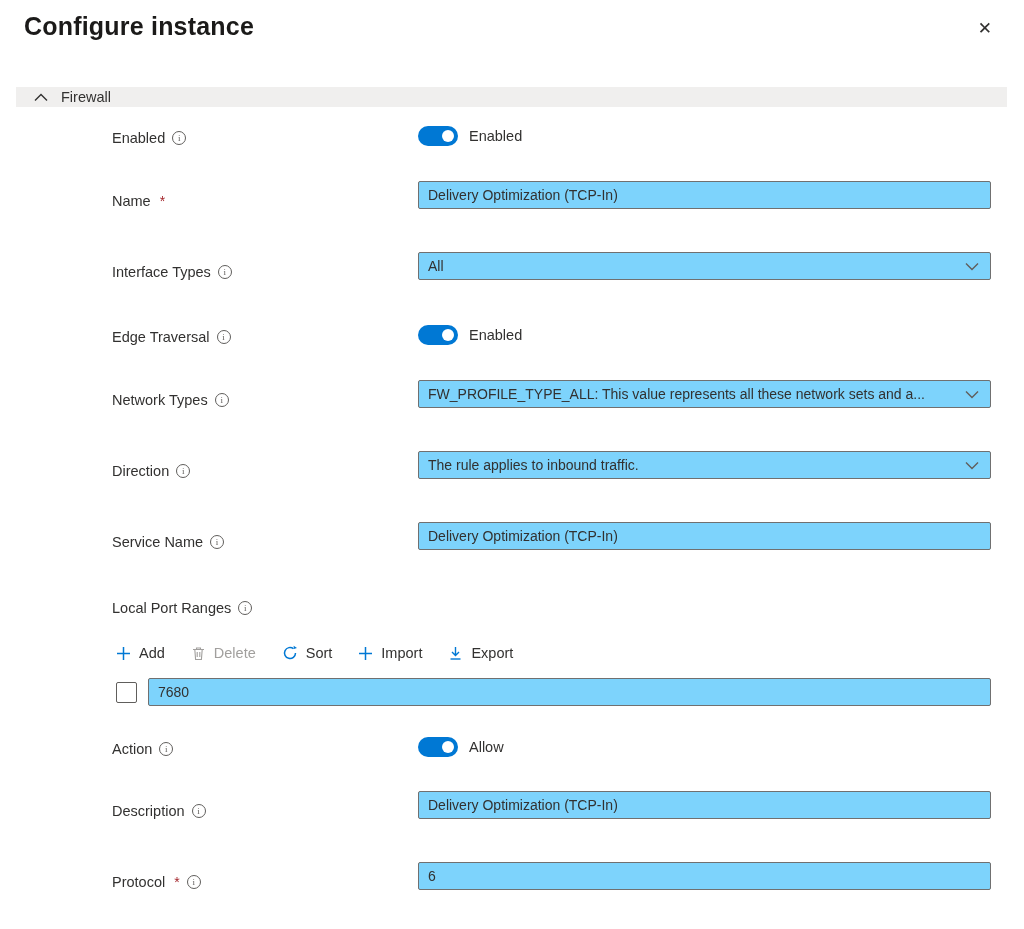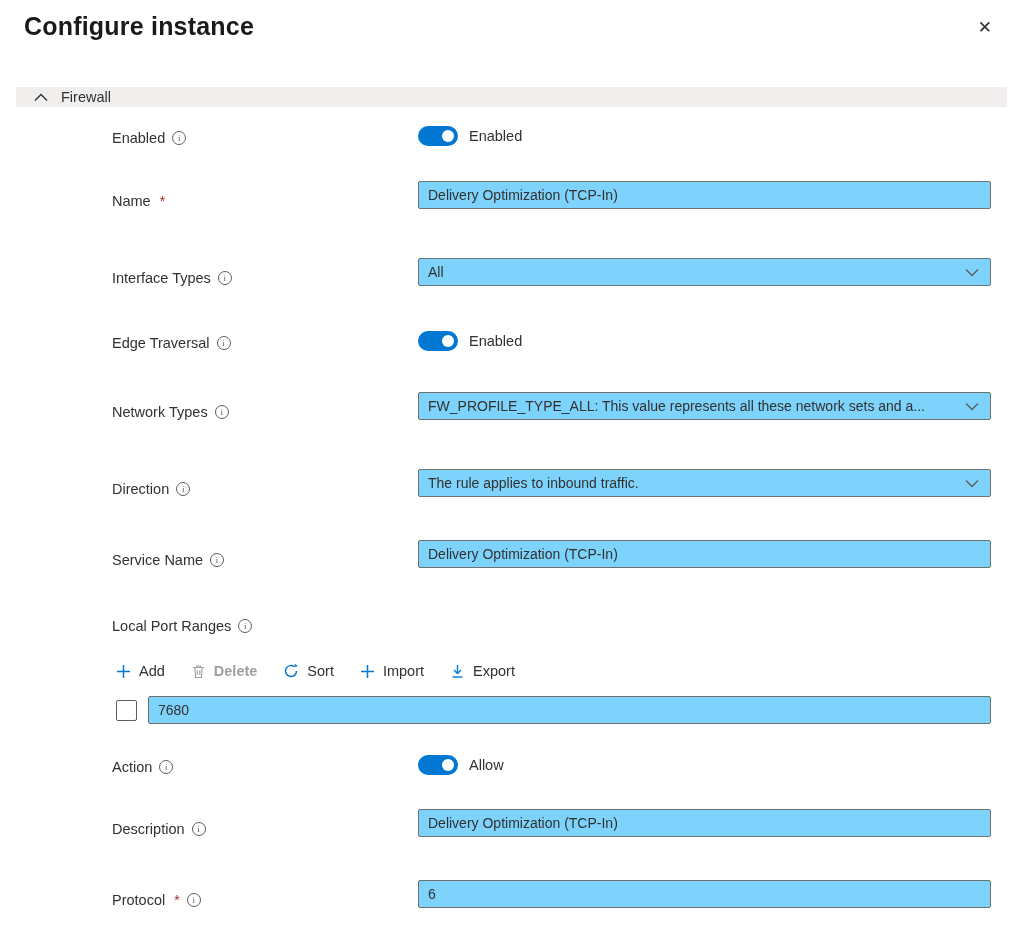--- a/index.html
+++ b/index.html
@@ -1,20 +1,20 @@
 <!DOCTYPE html>
 <html><head>
 <meta charset="utf-8">
 <style>
   * { box-sizing: border-box; margin: 0; padding: 0; }
   html, body { width: 1024px; height: 929px; background: #ffffff; overflow: hidden; }
   body { font-family: "Liberation Sans", "DejaVu Sans", sans-serif; color: #323130; font-size: 14px; }
 
   .header {
-    display: flex; justify-content: space-between; align-items: center;
+    display: flex; justify-content: space-between; align-items: flex-end;
     padding: 12px 24px 0 24px;
   }
   .page-title { font-size: 25px; font-weight: 700; color: #1b1a19; letter-spacing: 0.2px; }
   .close-btn {
     font-size: 17px; color: #323130; cursor: pointer; padding: 4px 8px;
     line-height: 1; font-weight: 400; margin-top: 2px;
   }
 
   .section-bar {
     margin: 46px 17px 0 16px; height: 20px; background: #f0efee;
@@ -55,33 +55,33 @@
   .toggle-state { font-size: 14.5px; color: #323130; }
 
   
   .txt-input, .dropdown {
     width: 100%; height: 28px; border: 1px solid #707070; border-radius: 2px;
     background: #7dd3fc; font-size: 14px; color: #323130; padding: 0 9px;
     font-family: "Liberation Sans", sans-serif;
   }
   .dropdown {
     display: flex; align-items: center; justify-content: space-between;
-    cursor: pointer; gap: 8px; margin-top: 6px;
+    cursor: pointer; gap: 8px;
   }
   .dropdown-value {
     white-space: nowrap; overflow: hidden; text-overflow: clip; flex: 1;
   }
   .dropdown-chevron { flex-shrink: 0; display: inline-flex; padding-right: 2px; }
 
   
   .lpr-label-row { display: flex; align-items: center; gap: 7px; }
   .toolbar { display: flex; align-items: center; gap: 26px; margin: 29px 0 0 4px; }
   .toolbar-btn { display: inline-flex; align-items: center; gap: 8px; cursor: pointer; }
   .toolbar-btn .tb-label { font-size: 14.5px; color: #323130; }
-  .toolbar-btn.disabled { cursor: default; font-weight: bold; }
+  .toolbar-btn.disabled { cursor: default; }
   .toolbar-btn.disabled .tb-label { color: #a19f9d; }
   .tb-icon { display: inline-flex; }
 
   .port-row { display: flex; align-items: center; gap: 11px; margin: 17px 0 0 4px; }
   .checkbox {
     width: 21px; height: 21px; border: 1px solid #605e5c; border-radius: 2px;
     background: #fff; cursor: pointer; flex-shrink: 0;
   }
   .port-input-wrap { flex: 1; }
 

